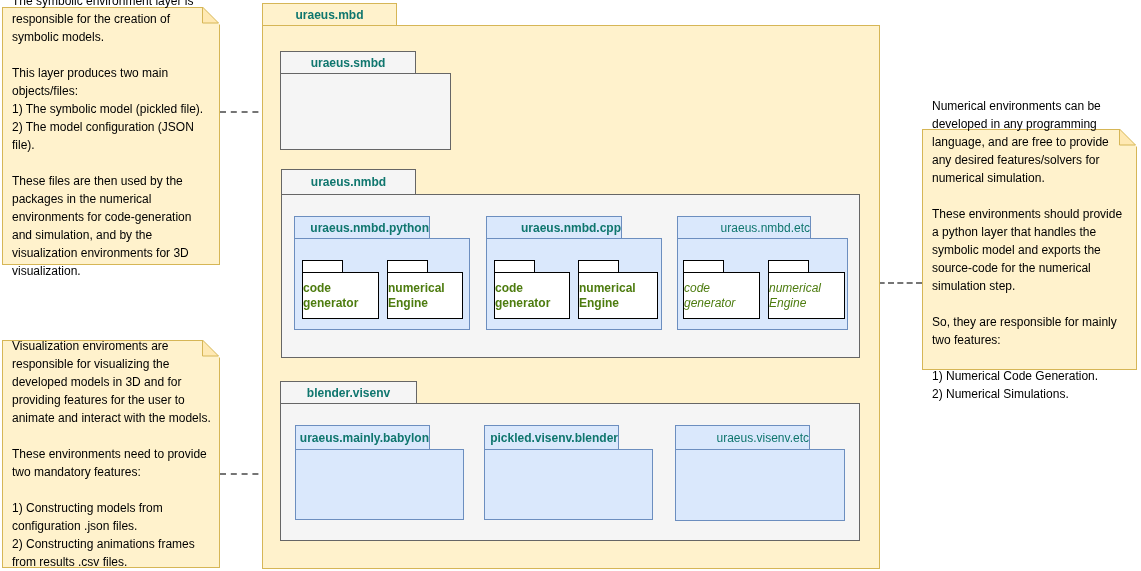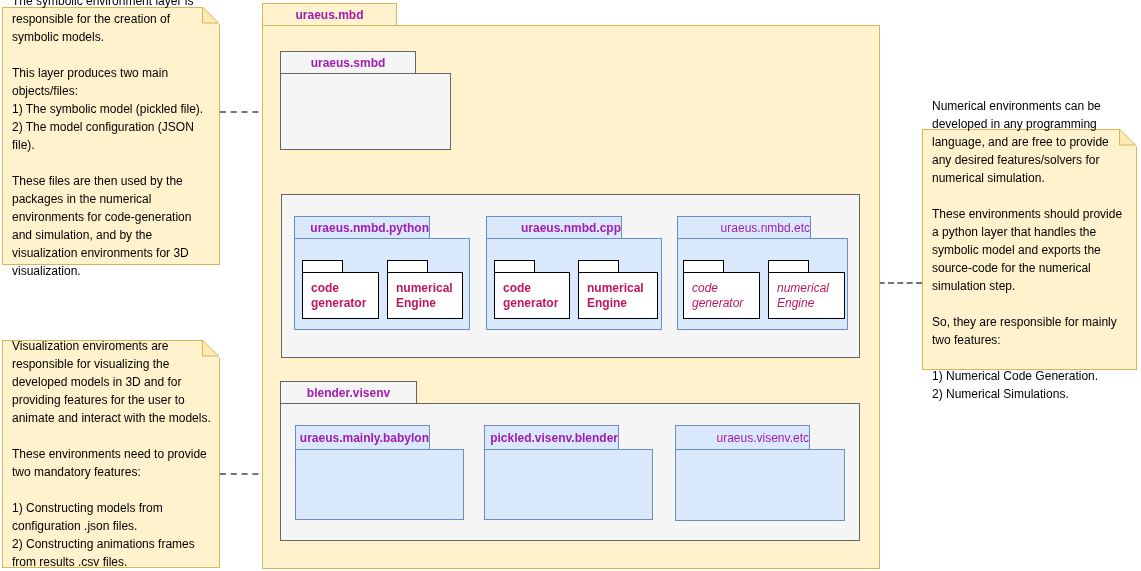--- a/index.html
+++ b/index.html
@@ -13,29 +13,29 @@
     border-left:5px solid transparent; border-right:5px solid transparent;
     border-top:9px solid #000000; }
 
   
   .tab, .pkg-body { position:absolute; border:1px solid; }
   .yellow { background:#fff2cc; border-color:#d6b656; }
   .gray   { background:#f5f5f5; border-color:#666666; }
   .blue   { background:#dae8fc; border-color:#6c8ebf; }
 
   .tab { display:flex; align-items:center; justify-content:center;
-         font-size:12px; font-weight:bold; color:#a21caf; }
+         font-size:12px; font-weight:bold; color:#0f766e; }
   .tab.left { justify-content:flex-end; }
   .tab.it, .it { font-weight:normal; }
 
   
   .f-tab { position:absolute; background:#ffffff; border:1px solid #000000; }
   .f-body { position:absolute; background:#ffffff; border:1px solid #000000;
-            display:flex; align-items:center; padding-left:8px;
-            font-size:12px; font-weight:bold; line-height:15px; color:#be185d; }
+            display:flex; align-items:center; 
+            font-size:12px; font-weight:bold; line-height:15px; color:#4d7c0f; }
   .f-body.it { font-weight:normal; font-style:italic; }
 
   
   .note { position:absolute; background:#fff2cc; border:1px solid #d6b656;
           display:flex; align-items:center; }
   .note-text { padding:4px 8px 4px 9px; font-size:12px; line-height:18px;
                color:#000; white-space:pre-line; width:100%; }
   .fold { position:absolute; top:-1px; right:-1px; }
 </style>
 </head>
@@ -57,20 +57,23 @@
   <div class="tab yellow" style="left:262px;top:3px;width:135px;height:23px">
     <span>uraeus.mbd</span>
   </div>
   <div class="pkg-body yellow" style="left:262px;top:25px;width:618px;height:544px"></div>
 
   <div class="tab gray" style="left:280px;top:51px;width:136px;height:23px">
     <span>uraeus.smbd</span>
   </div>
   <div class="pkg-body gray" style="left:280px;top:73px;width:171px;height:77px"></div>
 
+  <div class="tab gray" style="left:281px;top:169px;width:135px;height:26px">
+    <span>uraeus.nmbd</span>
+  </div>
   <div class="pkg-body gray" style="left:281px;top:194px;width:579px;height:164px"></div>
 
   <div class="tab blue left" style="left:294px;top:216px;width:136px;height:23px">
     <span>uraeus.nmbd.python</span>
   </div>
   <div class="pkg-body blue" style="left:294px;top:238px;width:176px;height:92px"></div>
   <div class="f-tab" style="left:302px;top:260px;width:41px;height:13px"></div>
   <div class="f-body" style="left:302px;top:272px;width:77px;height:47px">
     <span>code generator</span>
   </div>

